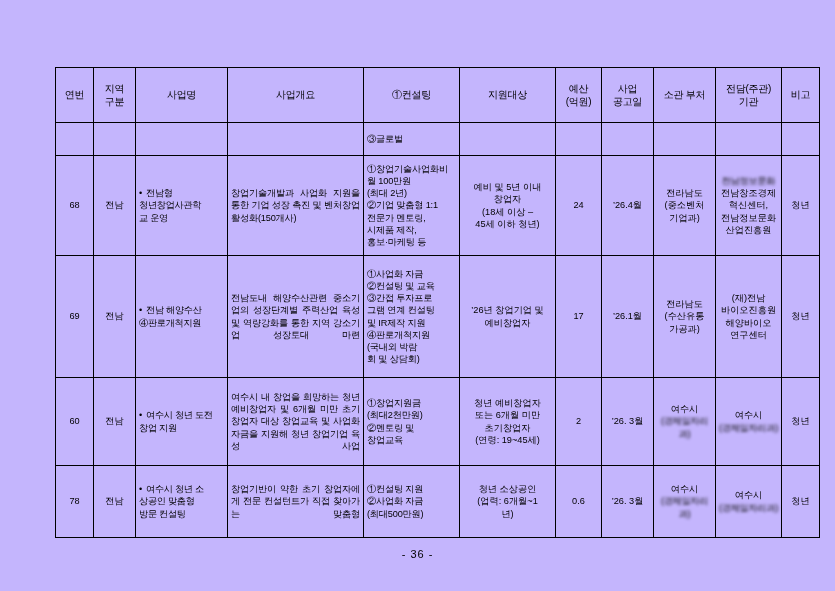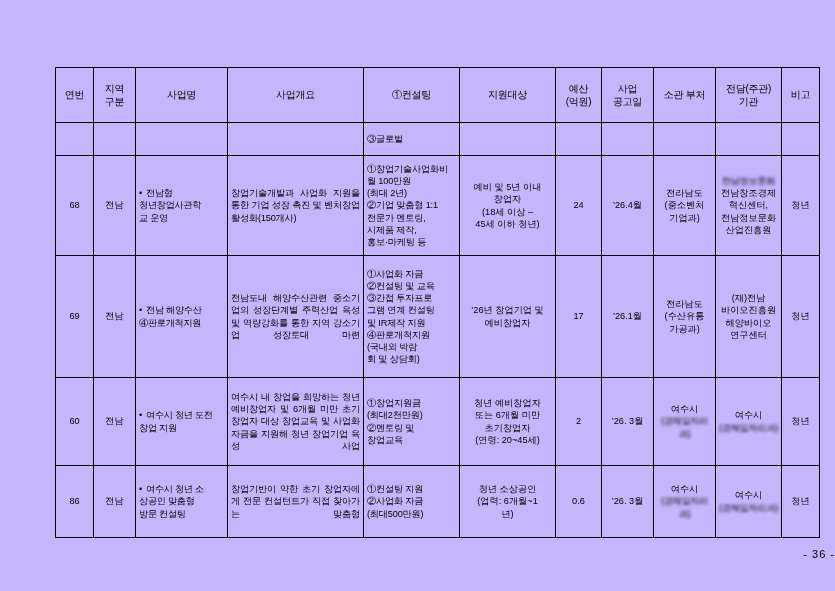--- a/index.html
+++ b/index.html
@@ -87,21 +87,21 @@
     filter: blur(1.6px);
     -webkit-filter: blur(1.6px);
     display: inline-block;
     letter-spacing: -0.3px;
   }
   .page-number {
     position: absolute;
     left: 0;
     top: 548px;
     width: 835px;
-    text-align: right;
+    text-align: center;
     font-size: 11px;
     letter-spacing: 1px;
   }
   .stub-row td { height: 26px; margin-top: 24px; }
 </style>
 </head>
 <body>
 
 <div class="page">
 
@@ -228,36 +228,36 @@
 창업 지원</span>
           </td>
           <td class="just top">여수시 내 창업을 희망하는 청년 예비창업자 및 6개월 미만 초기 창업자 대상 창업교육 및 사업화 자금을 지원해 청년 창업기업 육성 사업</td>
           <td class="lft top" style="white-space:pre-line">①창업지원금
 (최대2천만원)
 ②멘토링 및
 창업교육</td>
           <td class="ctr" style="white-space:pre-line">청년 예비창업자
 또는 6개월 미만
 초기창업자
-(연령: 20~45세)</td>
+(연령: 19~45세)</td>
           <td class="ctr">2</td>
           <td class="ctr">’26. 3월</td>
           <td class="ctr">
             <span style="display:block">여수시</span>
             <span class="blurred">(경제일자리과)</span>
           </td>
           <td class="ctr">
             <span style="display:block">여수시</span>
             <span class="blurred">(경제일자리과)</span>
           </td>
           <td class="ctr">청년</td>
         </tr>
 
         <tr style="height:72px">
-          <td class="ctr">86</td>
+          <td class="ctr">78</td>
           <td class="ctr">전남</td>
           <td class="bullet-cell">
             <span class="bul">•</span><span class="txt" style="white-space:pre-line">여수시 청년 소
 상공인 맞춤형
 방문 컨설팅</span>
           </td>
           <td class="just top">창업기반이 약한 초기 창업자에게 전문 컨설턴트가 직접 찾아가는 맞춤형</td>
           <td class="lft top" style="white-space:pre-line">①컨설팅 지원
 ②사업화 자금
 (최대500만원)</td>

